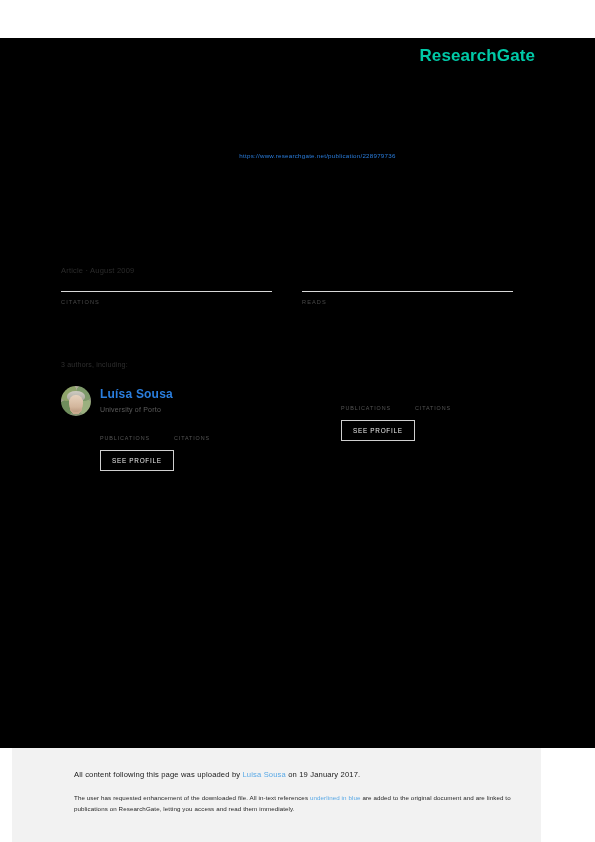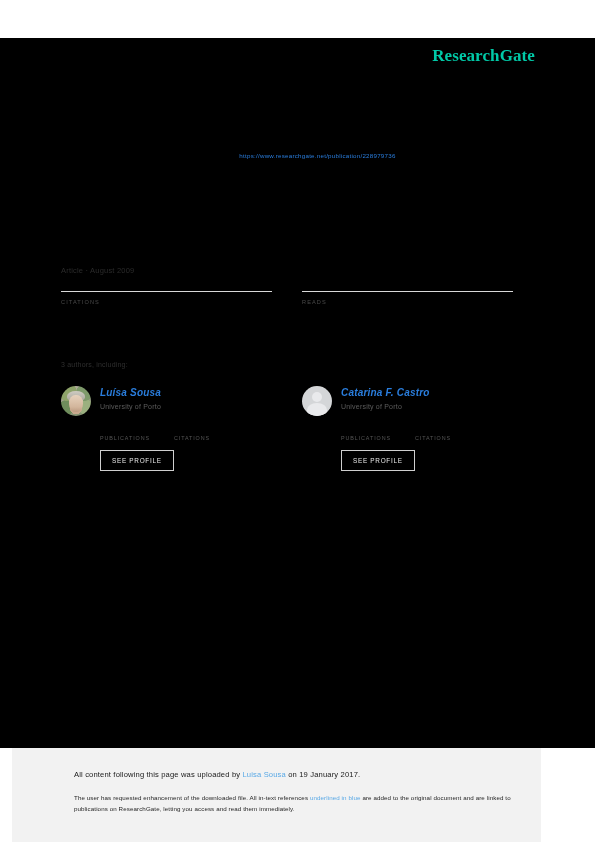--- a/index.html
+++ b/index.html
@@ -36,21 +36,21 @@
   
   .rg-header {
     position: absolute;
     left: 0; top: 8px;
     width: 595px;
     text-align: right;
     padding-right: 60px;
     box-sizing: border-box;
   }
   .rg-logo {
-    font-family: Liberation Serif, serif;
+    font-family: Liberation Sans, sans-serif;
     font-size: 17px;
     font-weight: bold;
     color: #00c9a7;
     letter-spacing: 0.1px;
   }
 
   
   .url-row {
     position: absolute;
     left: 0; top: 106px;
@@ -198,28 +198,27 @@
   .avatar-placeholder .ph-body {
     position: absolute;
     left: 17%; top: 58%;
     width: 66%; height: 46%;
     border-radius: 50% 50% 0 0;
     background: #e9eaec;
   }
 
   .author-info { padding-top: 1px; }
   .author-name {
-    font-size: 10px;
+    font-size: 12px;
     font-weight: bold;
     color: #2a7ede;
     letter-spacing: 0.2px;
     margin-bottom: 5px;
     text-decoration: none;
     display: block;
-    font-style: italic;
   }
   .author-affil {
     font-size: 7px;
     color: #5d5d5d;
     letter-spacing: 0.2px;
   }
 
   .author-stats {
     display: flex;
     margin-top: 9px;
@@ -342,30 +341,20 @@
         </div>
         <div class="astat">
           <div class="astat-value"></div>
           <div class="astat-label">CITATIONS</div>
         </div>
       </div>
       <button class="see-profile-btn">SEE PROFILE</button>
     </div>
 
     <div class="author-card">
-      <div class="author-top">
-        <div class="avatar avatar-placeholder">
-          <div class="ph-head"></div>
-          <div class="ph-body"></div>
-        </div>
-        <div class="author-info">
-          <a class="author-name" href="#">Catarina F. Castro</a>
-          <div class="author-affil">University of Porto</div>
-        </div>
-      </div>
       <div class="author-stats">
         <div class="astat">
           <div class="astat-value"></div>
           <div class="astat-label">PUBLICATIONS</div>
         </div>
         <div class="astat">
           <div class="astat-value"></div>
           <div class="astat-label">CITATIONS</div>
         </div>
       </div>

